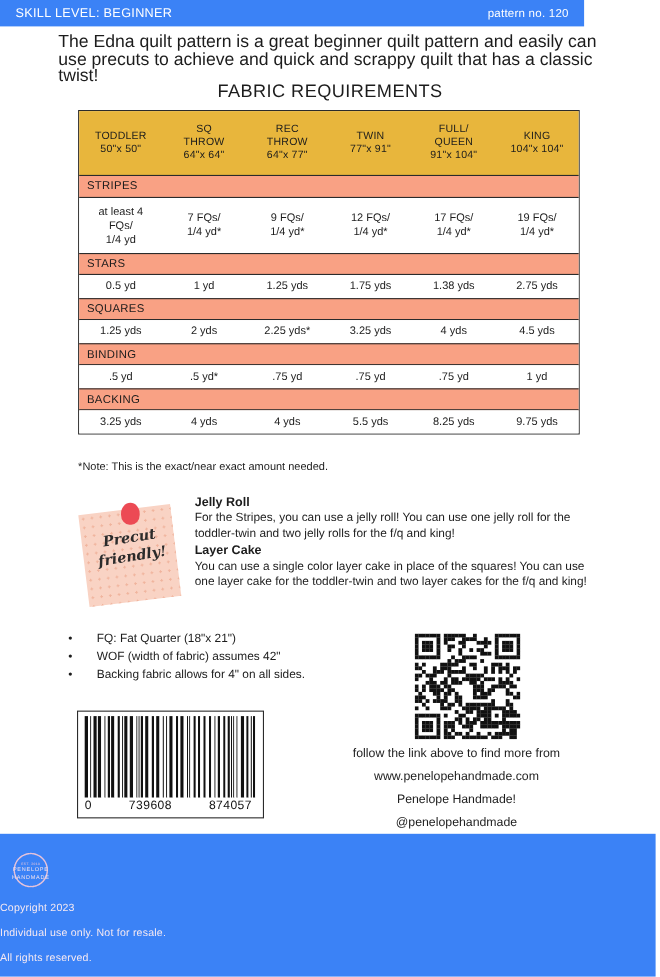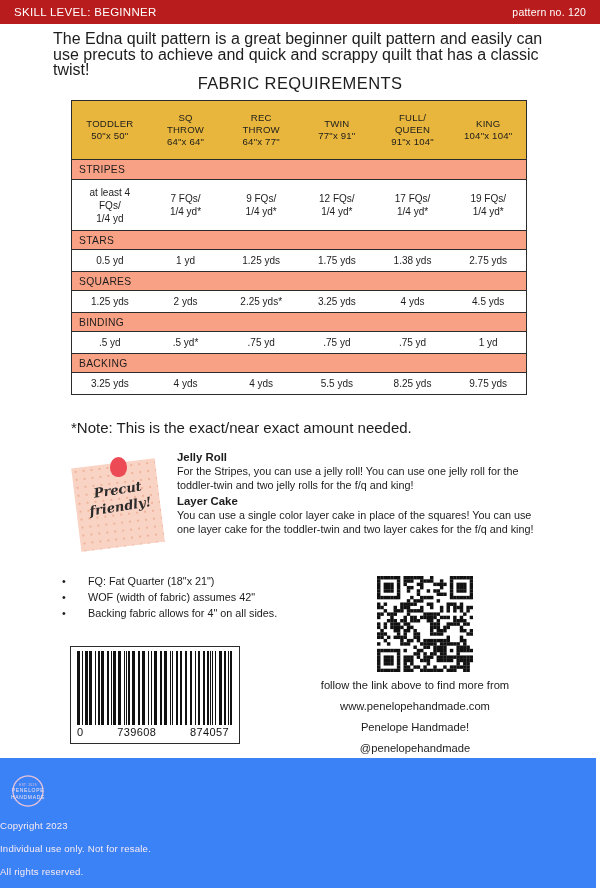--- a/index.html
+++ b/index.html
@@ -7,22 +7,22 @@
     width: 600px; height: 888px;
     background: #ffffff;
     font-family: "Liberation Sans", sans-serif;
     color: #1c1c1c;
     overflow: hidden;
   }
   .page { position: relative; width: 600px; height: 888px; }
 
   
   .topbar {
-    position: absolute; left: 0; top: 0; width: 600px; height: 24px;
-    background: #b91c1c;
+    position: absolute; left: 0; top: 0; width: 531px; height: 24px;
+    background: #3b82f6;
     display: flex; align-items: center; justify-content: space-between;
     padding: 0 14px;
   }
   .topbar-left { font-size: 11.5px; color: #ffffff; letter-spacing: .3px; }
   .topbar-right { font-size: 10.5px; color: #ffffff; letter-spacing: .2px; }
 
   
   .intro {
     position: absolute; left: 53px; top: 31px; width: 500px;
     font-size: 16px; line-height: 15.5px; color: #1c1c1c;
@@ -65,21 +65,21 @@
     align-items: center; justify-content: center;
     font-size: 10px; line-height: 13px; text-align: center; color: #1c1c1c;
     padding: 4px 1px;
   }
   .data-row.tall .td { min-height: 50px; }
   .data-row.short .td { min-height: 21px; }
   .data-row.last { border-bottom: none; }
 
   .note {
     position: absolute; left: 71px; top: 419px;
-    font-size: 15px; color: #1c1c1c;
+    font-size: 10px; color: #1c1c1c;
   }
 
   
   .sticky-wrap {
     position: absolute; left: 72px; top: 455px; width: 96px; height: 100px;
   }
   .sticky {
     position: absolute; left: 4px; top: 8px; width: 84px; height: 84px;
     background: #f9d3c4;
     transform: rotate(-7deg);

